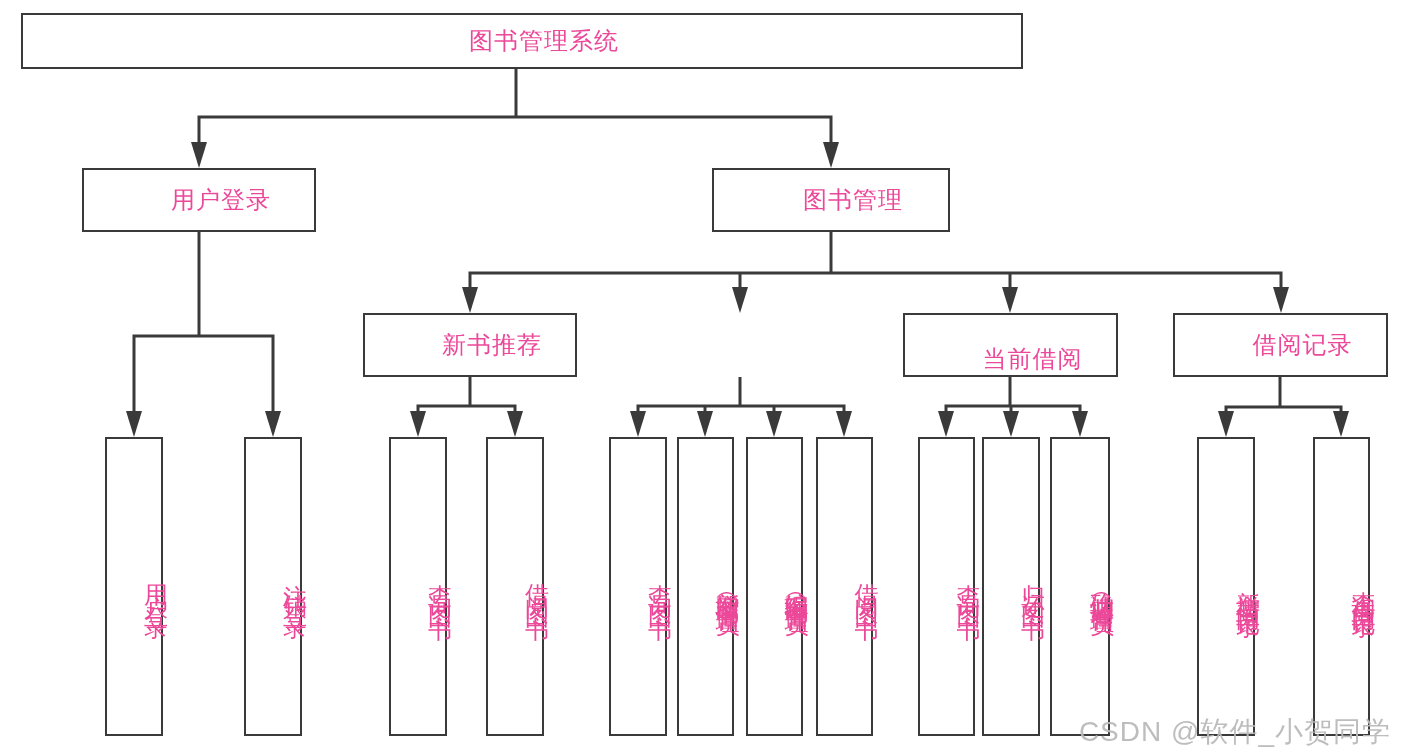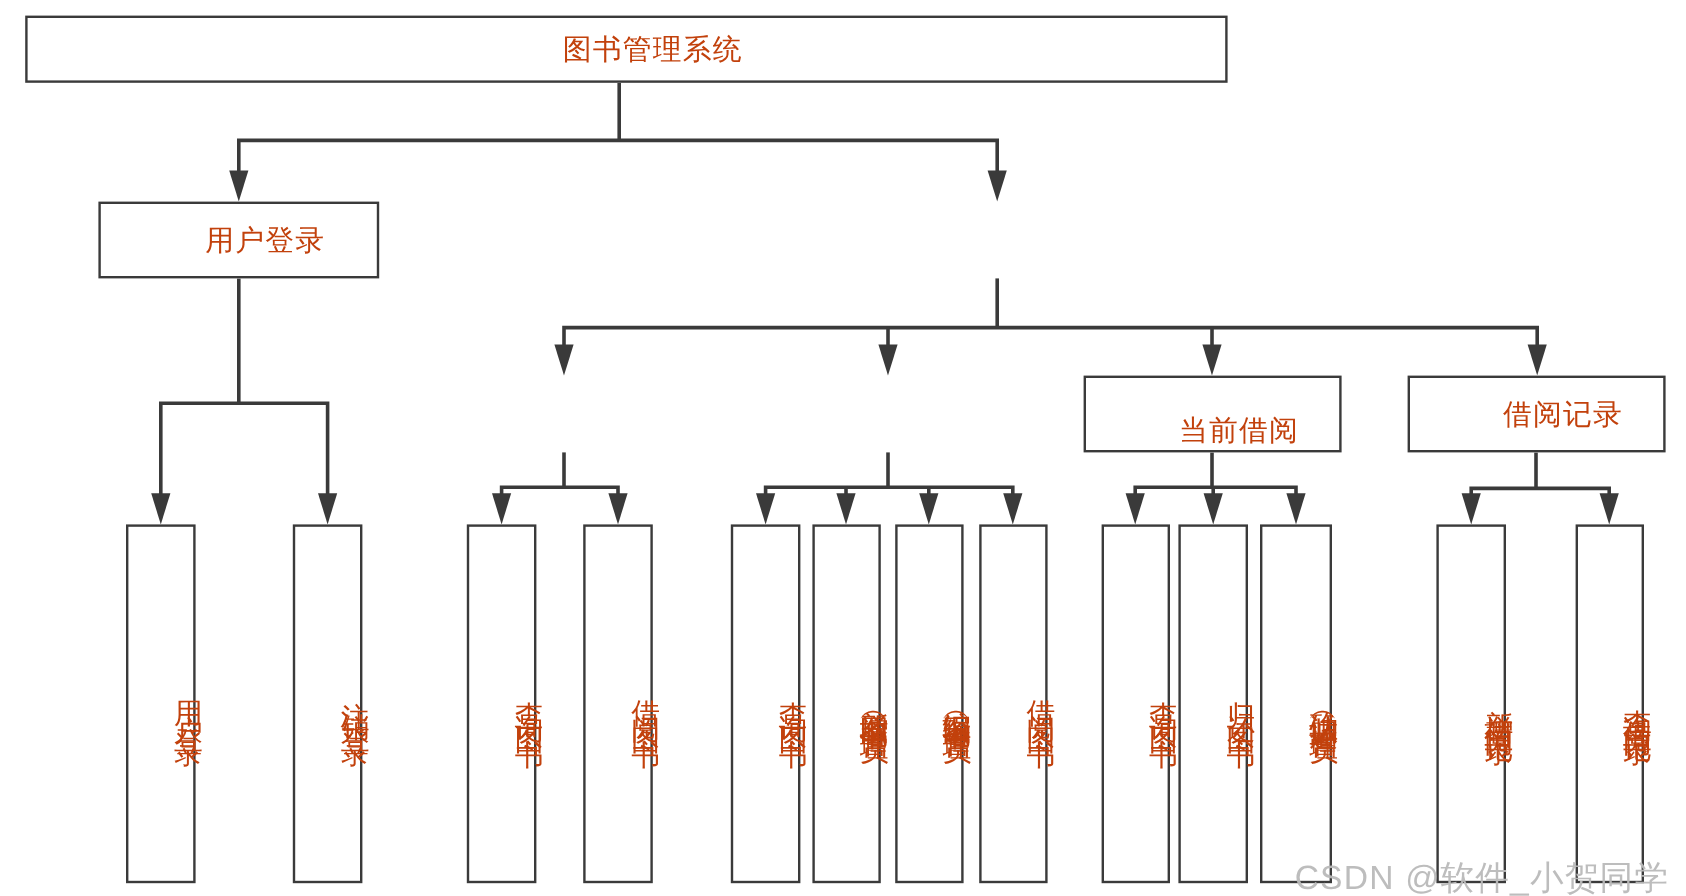--- a/index.html
+++ b/index.html
@@ -15,21 +15,21 @@
   .node{
     position:absolute;
     box-sizing:border-box;
     border:2.5px solid #3a3a3a;
     background:#ffffff;
     display:flex;
     align-items:center;
     justify-content:center;
     font-size:24px;
     letter-spacing:1px;
-    color:#c2410c;
+    color:#ec4899;
     z-index:2;
     padding-left:44px;
   }
   .vtext{
     writing-mode:vertical-rl;
     text-orientation:mixed;
     line-height:1;
     white-space:nowrap;
   }
   .ls4{letter-spacing:11px;}
@@ -103,21 +103,27 @@
     </g>
   </svg>
 
   <div class="node" style="left:21px;top:13px;width:1002px;height:56px;">
     <span>图书管理系统</span>
   </div>
 
   <div class="node" style="left:82px;top:168px;width:234px;height:64px;">
     <span>用户登录</span>
   </div>
+  <div class="node" style="left:712px;top:168px;width:238px;height:64px;">
+    <span>图书管理</span>
+  </div>
 
+  <div class="node" style="left:363px;top:313px;width:214px;height:64px;">
+    <span>新书推荐</span>
+  </div>
   <div class="node" style="left:903px;top:313px;width:215px;height:64px;align-items:flex-end;">
     <span>当前借阅</span>
   </div>
   <div class="node" style="left:1173px;top:313px;width:215px;height:64px;">
     <span>借阅记录</span>
   </div>
 
   <div class="node" style="left:105px;top:437px;width:58px;height:299px;">
     <span class="vtext ls4">用户登录</span>
   </div>

